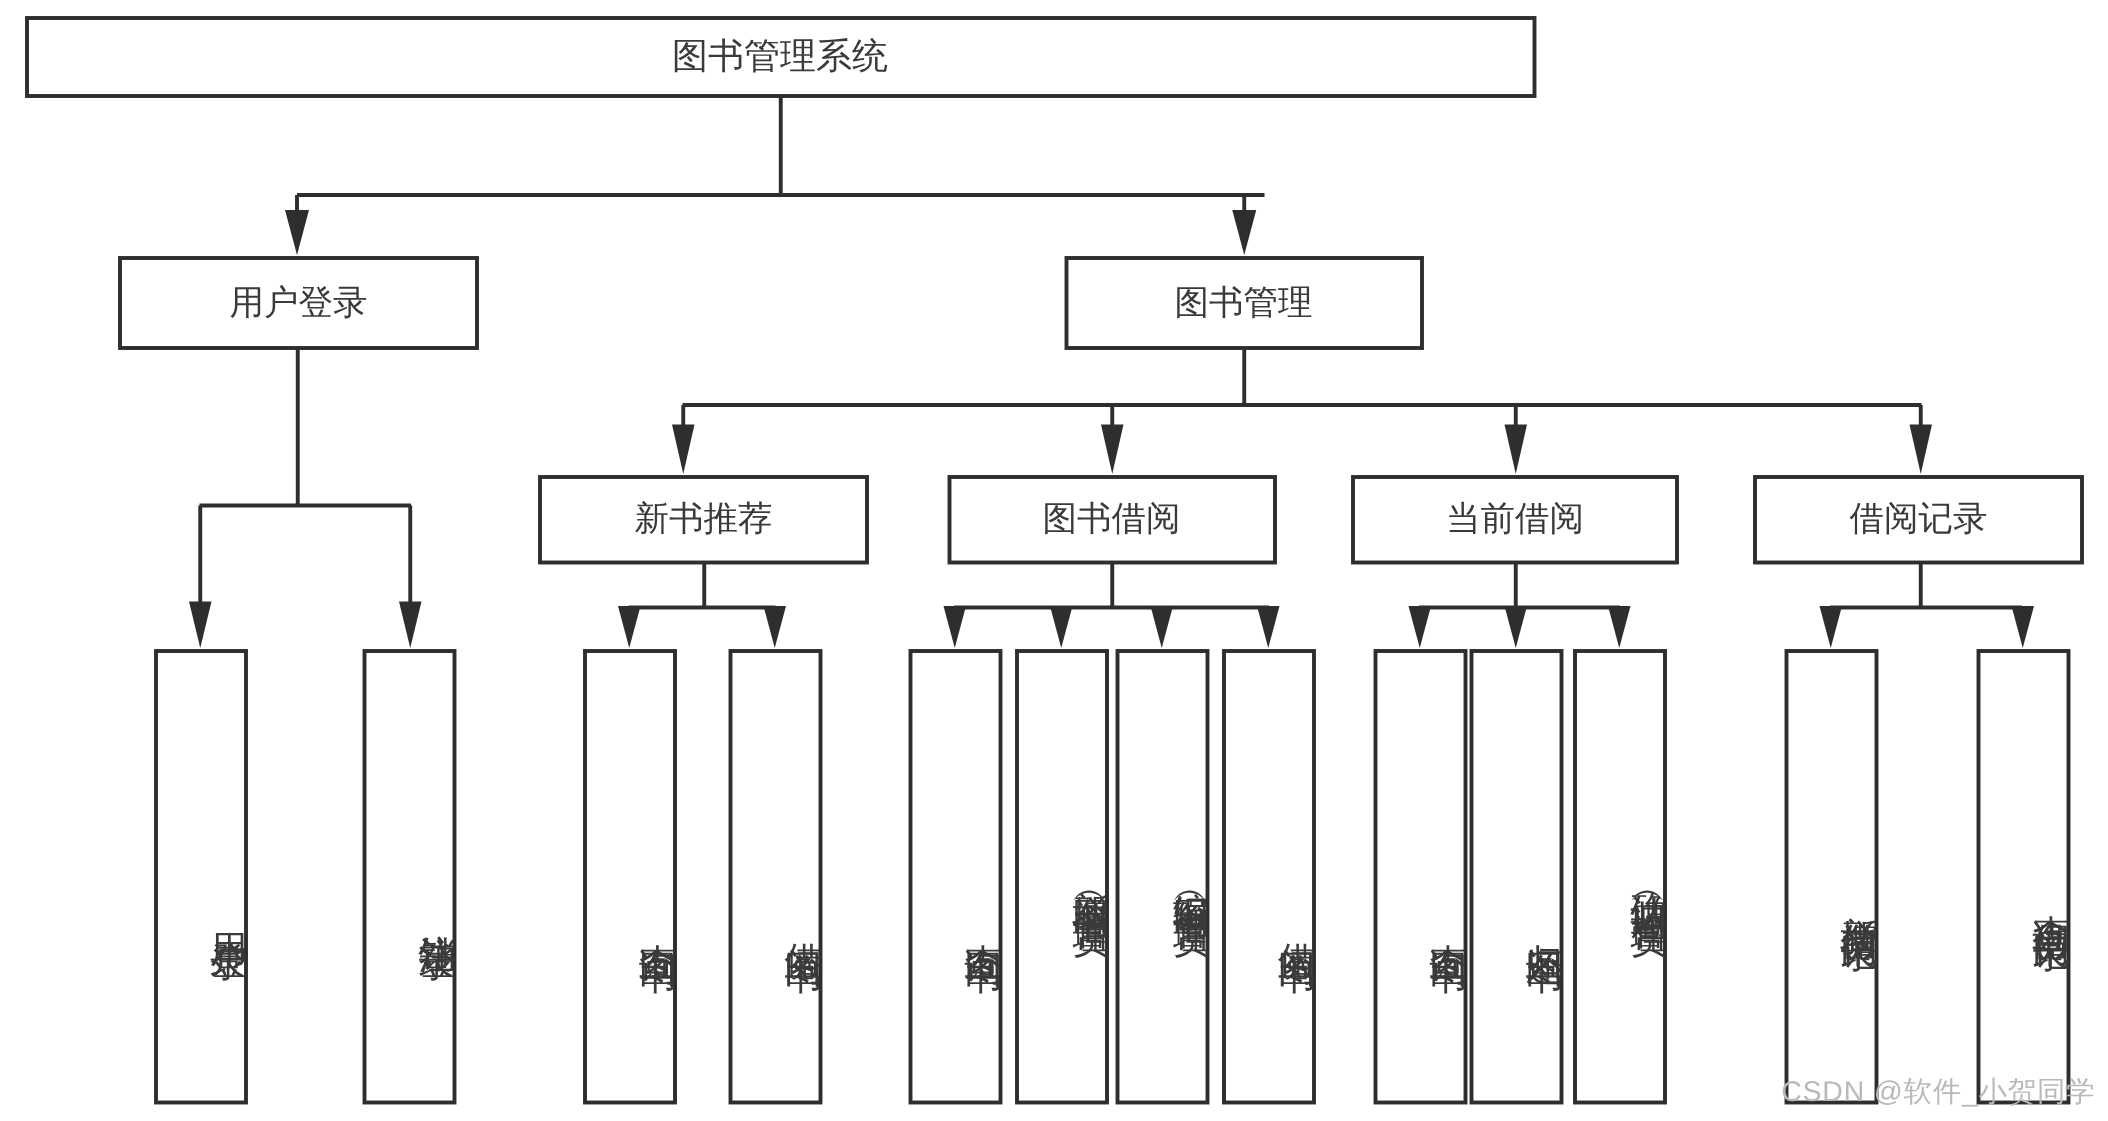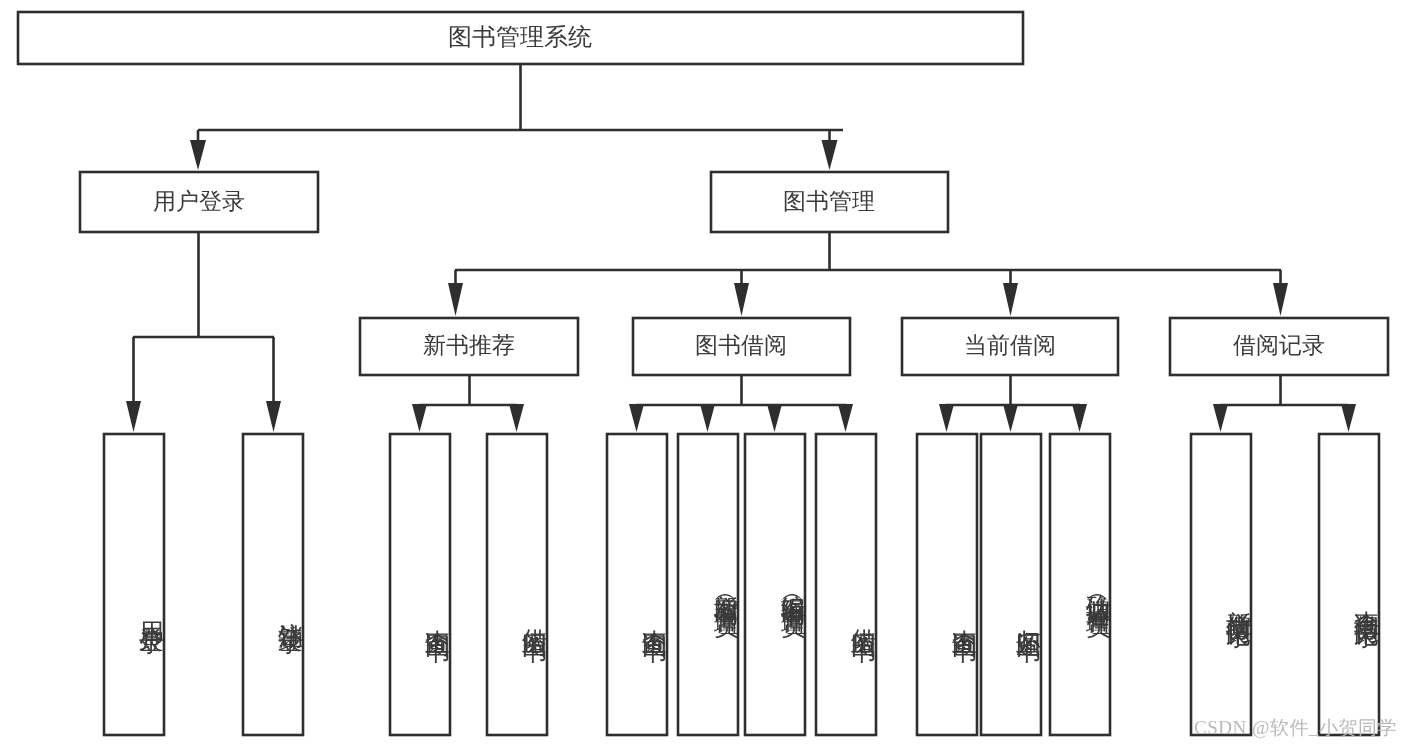--- a/index.html
+++ b/index.html
@@ -66,21 +66,21 @@
     display: flex;
     align-items: flex-start;
     justify-content: center;
     pointer-events: none;
     user-select: none;
   }
   .watermark {
     position: absolute;
     right: 8px;
     bottom: 6px;
-    font-family: Liberation Serif, serif;
+    font-family: Liberation Sans, sans-serif;
     font-size: 19px;
     color: #b9b9b9;
     letter-spacing: 0.5px;
     white-space: nowrap;
     margin-left: 44px;
   }
 </style>
 </head>
 <body>
 

